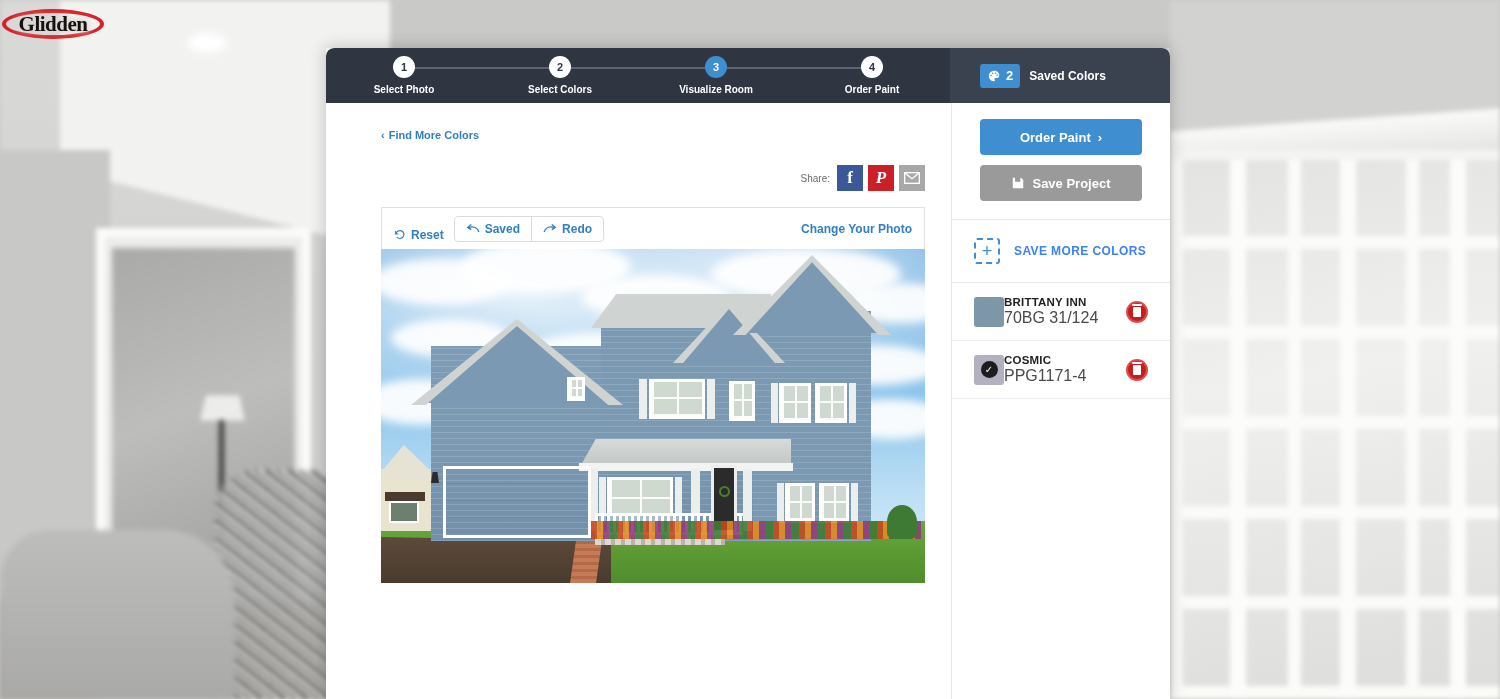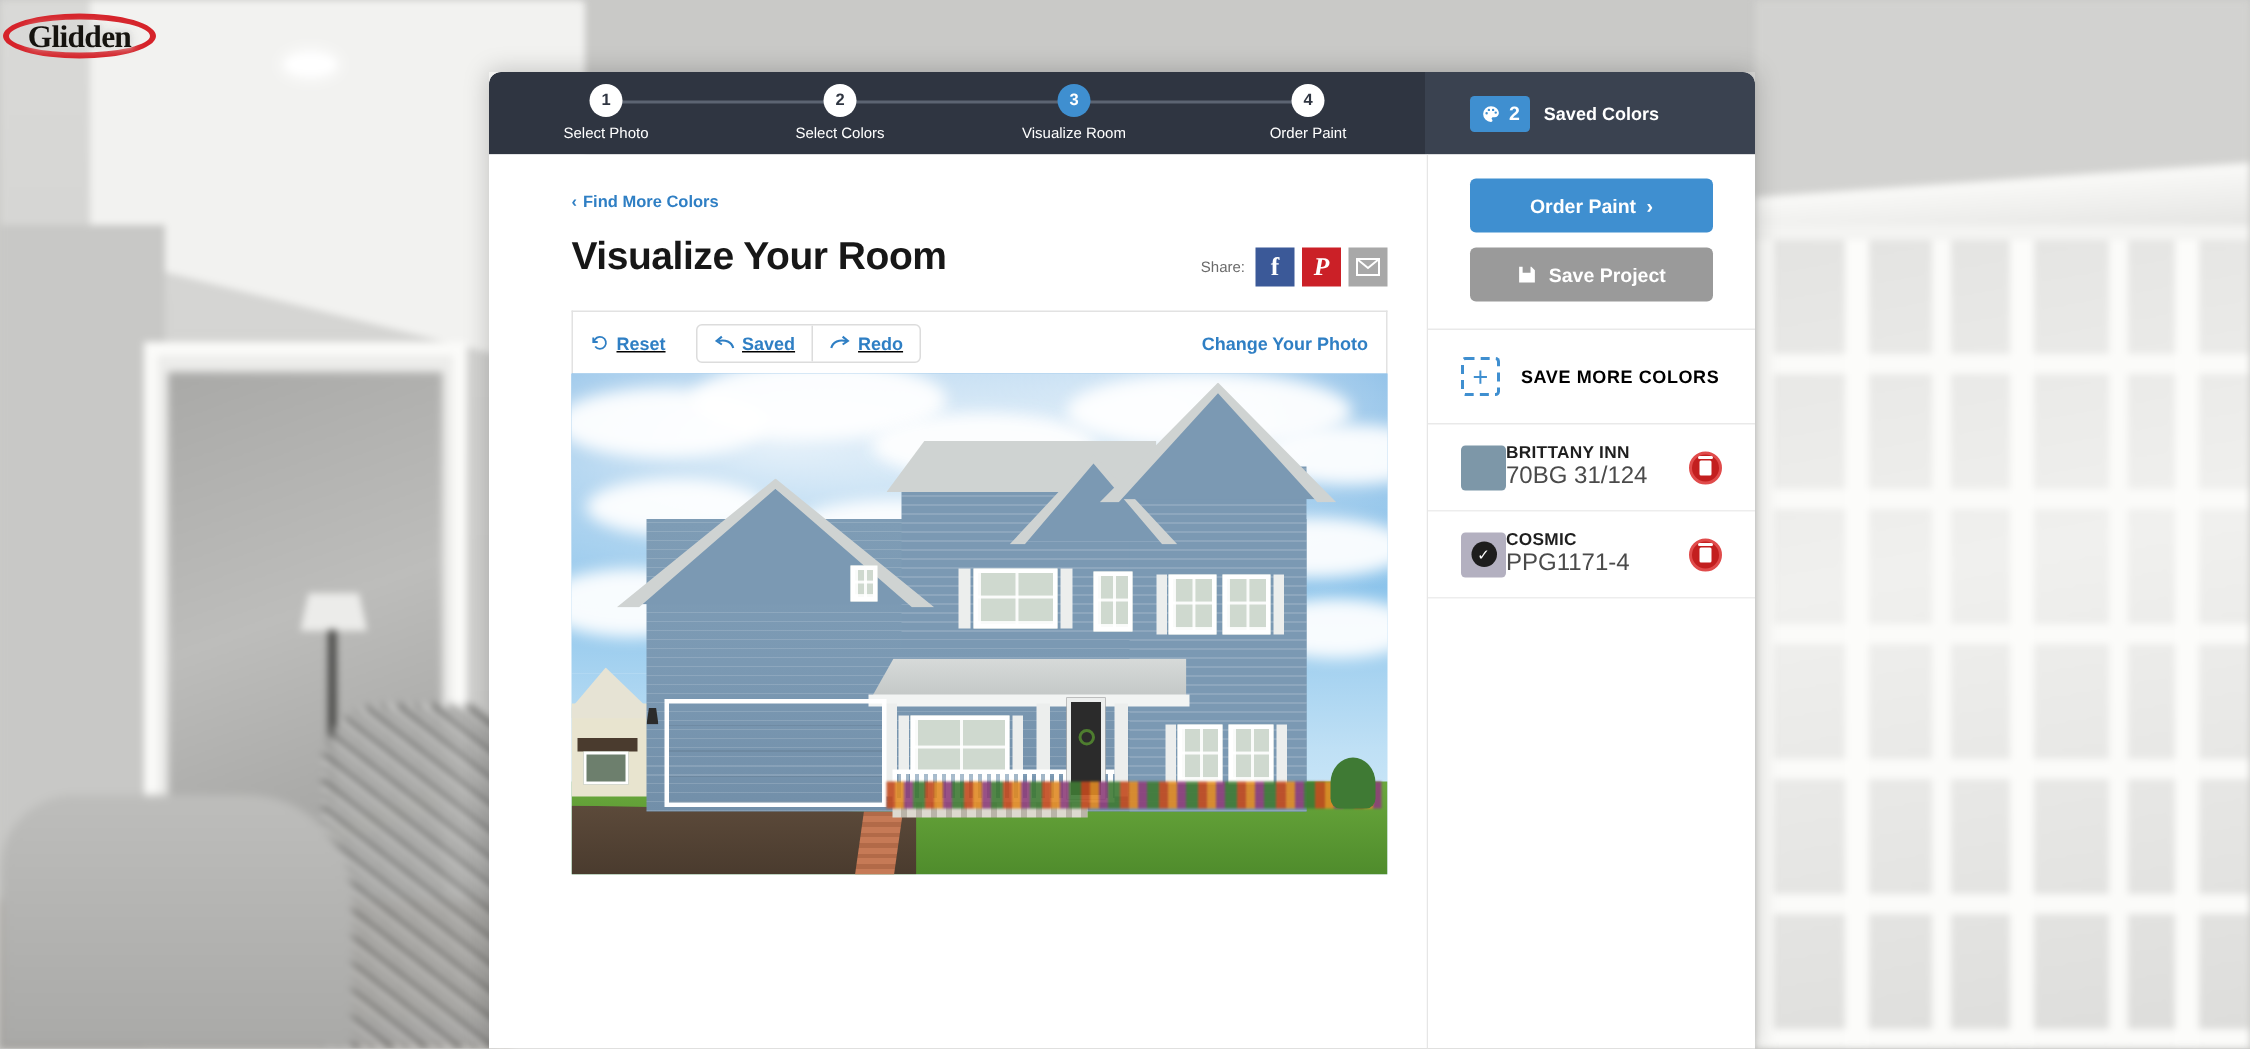--- a/index.html
+++ b/index.html
@@ -138,21 +138,21 @@
     left: 50%; width: 100%; z-index: 0;
   }
   .step:last-child .step-line { display: none; }
   .step-dot {
     position: relative; z-index: 2; width: 22px; height: 22px; border-radius: 50%;
     background: #fff; color: #2f3541; font-size: 11px; font-weight: 700;
     display: flex; align-items: center; justify-content: center;
   }
   .step.active .step-dot { background: #3f8fd0; color: #fff; }
   .step-label {
-    margin-top: 6px; font-size: 10px; font-weight: 400; color: #fff;
+    margin-top: 6px; font-size: 10px; font-weight: 700; color: #fff;
     white-space: nowrap;
   }
   .saved-bar {
     flex: 1; background: #3a4250; display: flex; align-items: center;
     padding-left: 30px; gap: 9px; border-radius: 0 8px 0 0;
   }
   .saved-chip {
     background: #3f8fd0; border-radius: 3px; height: 24px; padding: 0 7px;
     display: flex; align-items: center; gap: 5px;
   }
@@ -184,21 +184,21 @@
   }
   .sb-fb { background: #3b5998; font-family: "Liberation Serif", serif; }
   .sb-pin { background: #cb2027; font-family: "Liberation Serif", serif; font-style: italic; }
   .sb-mail { background: #a8a8a8; }
 
   .toolbar {
     margin-top: 16px; border: 1px solid #e2e2e2; border-bottom: none;
     height: 42px; display: flex; align-items: center; padding: 0 12px;
     justify-content: space-between; background: #fff;
   }
-  .tools { display: flex; align-items: center; gap: 20px; text-decoration: underline; }
+  .tools { display: flex; align-items: flex-end; gap: 10px; }
   .tool {
     display: inline-flex; align-items: center; gap: 5px; color: #2f7fc4;
     font-size: 12px; font-weight: 700; cursor: pointer;
   }
   .tool-group {
     display: flex; border: 1px solid #dcdcdc; border-radius: 4px; overflow: hidden;
   }
   .tool-group .tool { padding: 5px 11px; }
   .tool-group .tool + .tool { border-left: 1px solid #dcdcdc; }
   .change-photo { color: #2f7fc4; font-size: 12px; font-weight: 700; cursor: pointer; }
@@ -361,21 +361,21 @@
   .btn-save { background: #9a9a9a; margin-top: 10px; }
   .save-more {
     display: flex; align-items: center; gap: 14px; padding: 18px 22px;
     border-bottom: 1px solid #e9e9e9; cursor: pointer;
   }
   .plus-box {
     width: 26px; height: 26px; border: 2px dashed #3f8fd0; border-radius: 3px;
     display: flex; align-items: center; justify-content: center;
     color: #3f8fd0; font-size: 18px; line-height: 1;
   }
-  .save-more-lbl { color: #000000; font-size: 12px; font-weight: 700; letter-spacing: .4px; }
+  .save-more-lbl { color: #3b82f6; font-size: 12px; font-weight: 700; letter-spacing: .4px; }
 
   .color-row {
     display: flex; align-items: center; padding: 13px 22px;
     border-bottom: 1px solid #ededed; position: relative;
   }
   .swatch {
     width: 30px; height: 30px; border-radius: 3px; flex: 0 0 30px;
     display: flex; align-items: center; justify-content: center;
   }
   .check {
@@ -479,21 +479,20 @@
 
     <div class="main">
 
       <div class="crumb">
         <span class="chev">‹</span>
         <span>Find More Colors</span>
       </div>
 
       <div class="title-row">
         <div>
-          <div class="h1">Visualize Your Room</div>
         </div>
         <div class="share">
           <span class="share-lbl">Share:</span>
           <div class="share-btn sb-fb">
             <span>f</span>
           </div>
           <div class="share-btn sb-pin">
             <span>P</span>
           </div>
           <div class="share-btn sb-mail">

